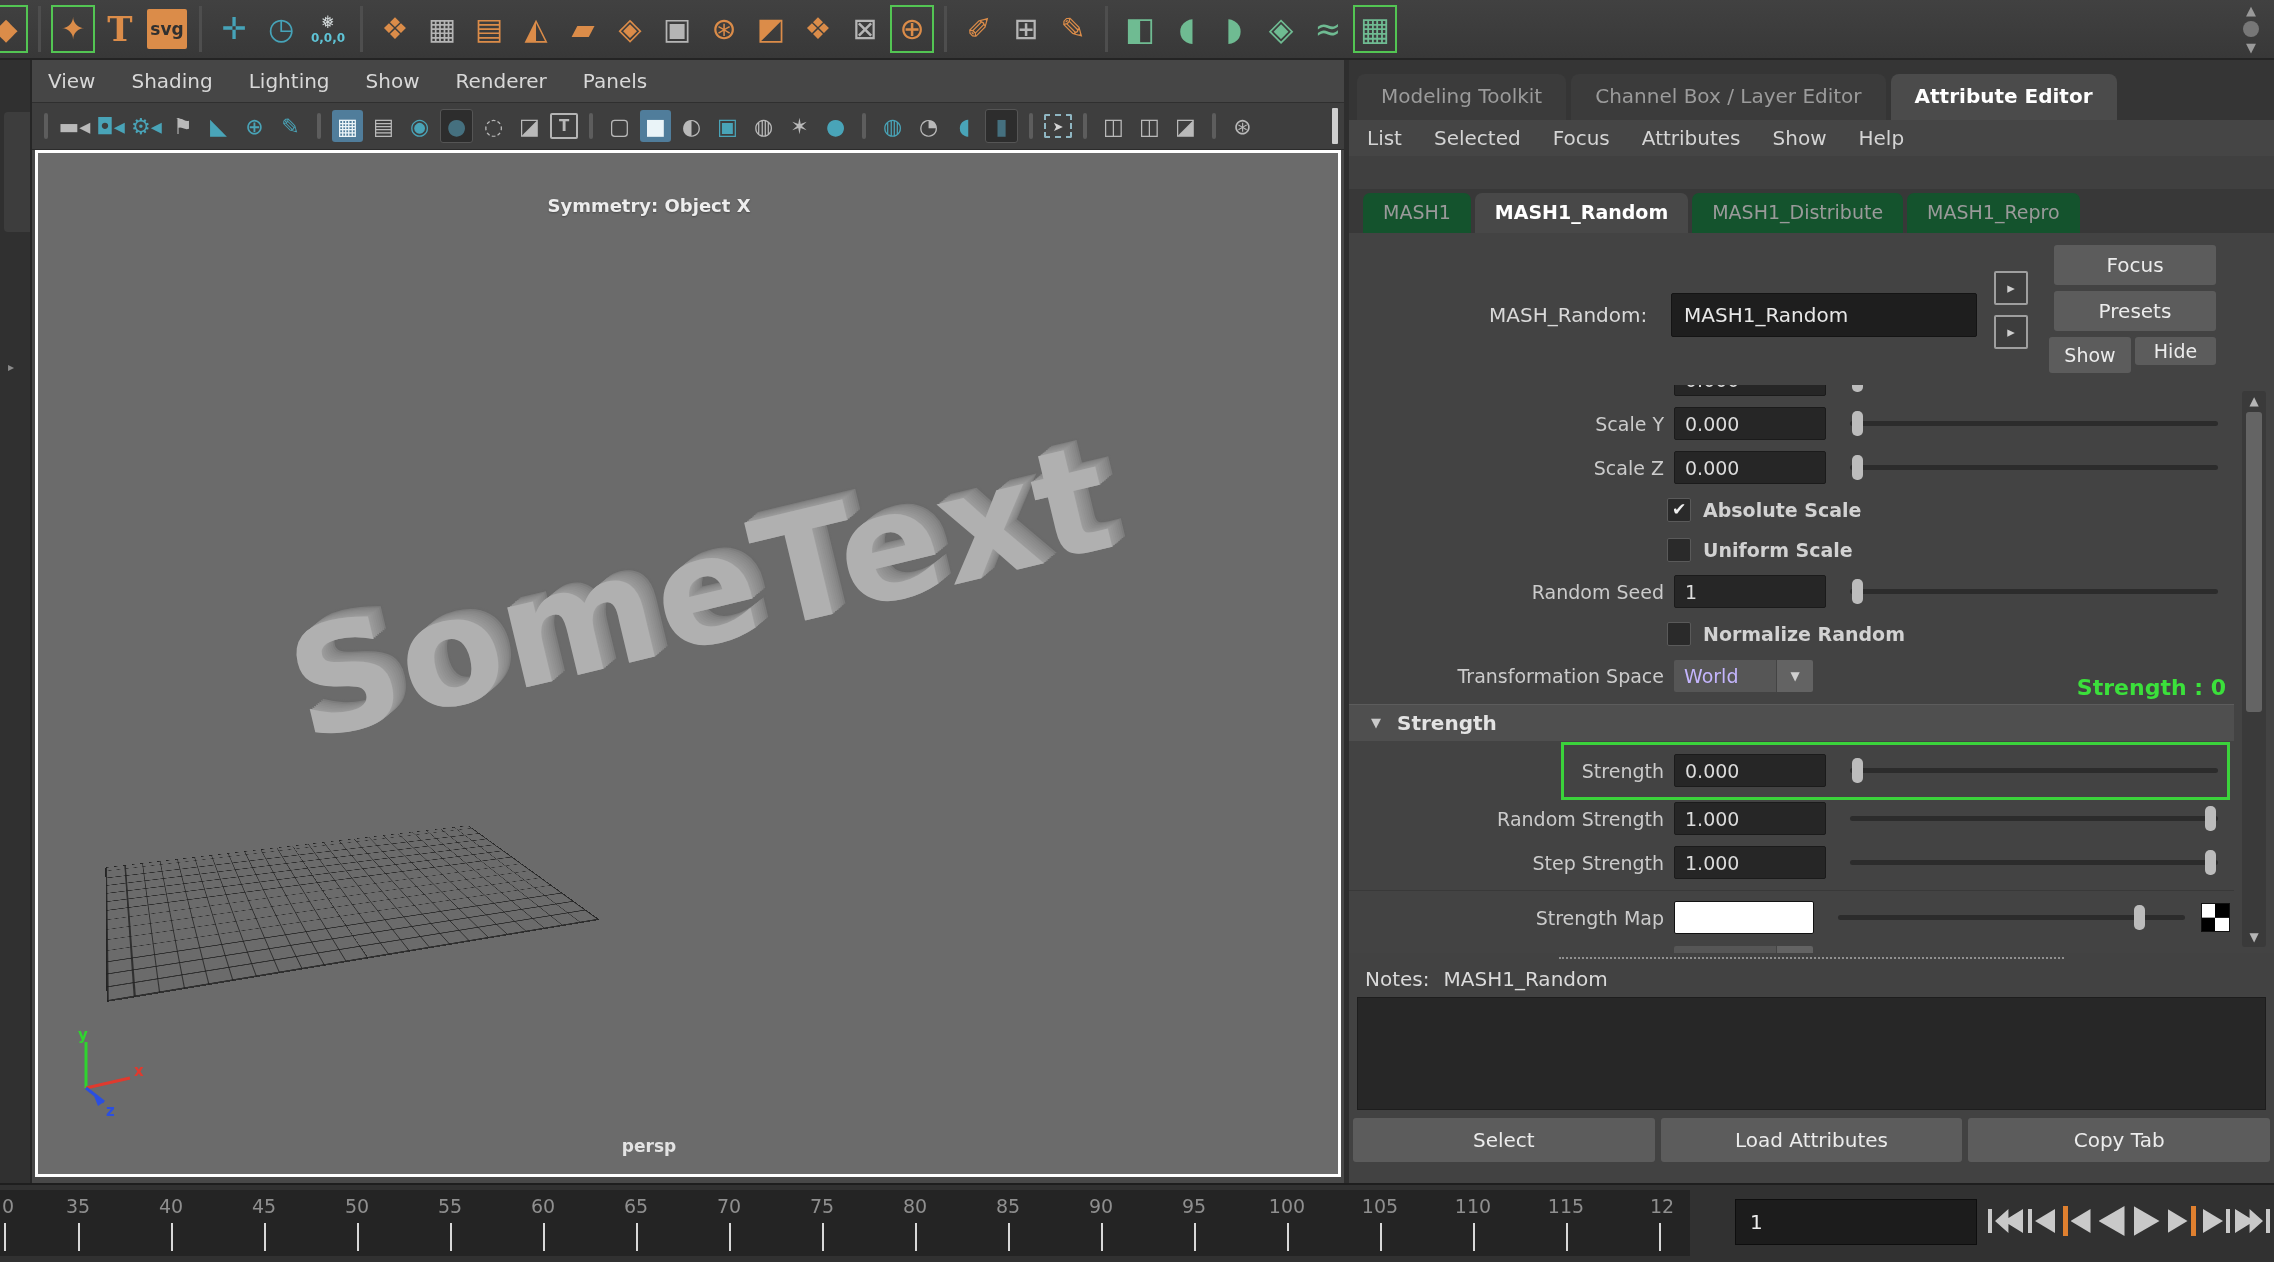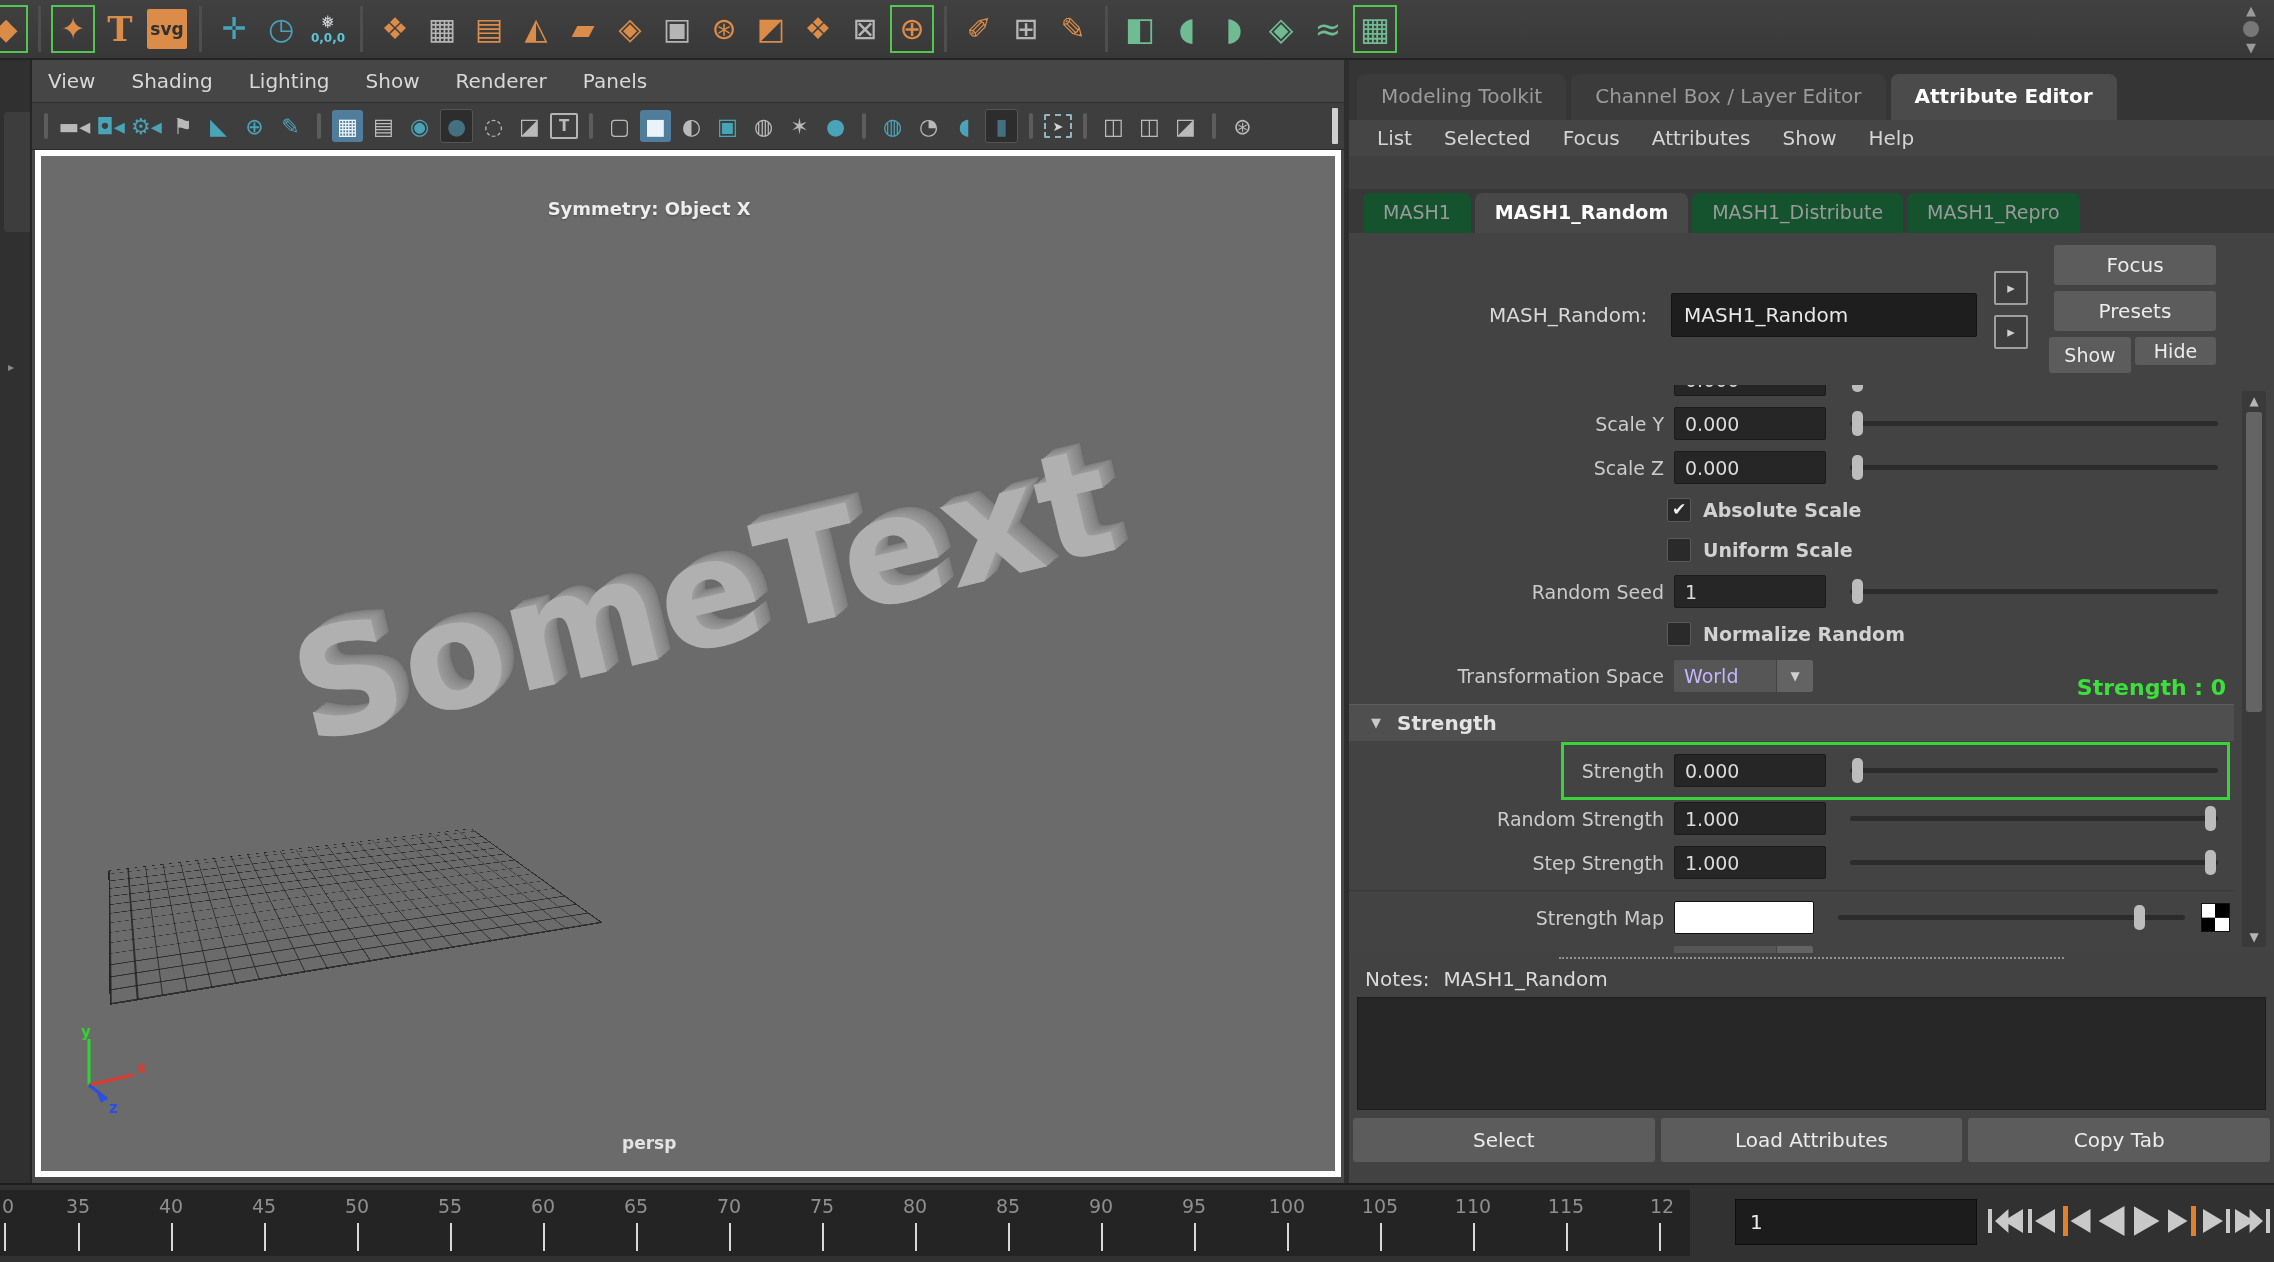--- a/index.html
+++ b/index.html
@@ -36,37 +36,37 @@
   .vp-icons{height:46px;background:#3e3e3e;border-top:1px solid #2f2f2f;border-bottom:1px solid #2b2b2b;display:flex;align-items:center;padding:0 6px;gap:5px;font-size:22px;color:#b9b9b9;}
   .vicon{width:31px;height:32px;display:flex;align-items:center;justify-content:center;border-radius:3px;}
   .vicon.teal{color:#49a4b8;}
   .vicon.selblue{background:#507d9b;color:#eaf4f8;}
   .vicon.pressed{background:#2d2d2d;border:1px solid #555;color:#45707f;}
   .vicon.hud{border:2px solid #b5b5b5;width:24px;height:22px;font-size:15px;font-weight:bold;border-radius:2px;}
   .vicon.dashedbox{border:2px dashed #8fb6c2;width:24px;height:20px;font-size:13px;color:#d5d5d5;border-radius:2px;}
   .vgrip{width:4px;height:26px;background:#5d5d5d;border-radius:2px;margin:0 6px;flex:0 0 4px;}
   .endbar{width:6px;height:36px;background:#cfcfcf;margin-left:auto;border-radius:1px;}
 
-  .vp-canvas{flex:1;margin:0 3px 6px 3px;background:#6b6b6b;border:6px solid #ffffff;position:relative;overflow:hidden;}
+  .vp-canvas{flex:1;margin:0 3px 6px 3px;background:#6b6b6b;border:3px solid #ffffff;position:relative;overflow:hidden;}
   .sym-label{position:absolute;top:42px;left:47%;transform:translateX(-50%);color:#ededed;font-size:18px;font-weight:bold;text-shadow:0 1px 2px rgba(0,0,0,.3);}
   .persp-label{position:absolute;bottom:18px;left:47%;transform:translateX(-50%);color:#e3e3e3;font-size:17px;font-weight:bold;}
   .scene-text{position:absolute;left:255px;top:450px;font-size:150px;font-weight:800;letter-spacing:2px;color:#b0b0b0;transform:rotate(-13.5deg);transform-origin:left center;white-space:nowrap;
     text-shadow:1px 0 #9e9e9e,3px -1px #9a9a9a,5px -2px #969696,7px -3px #929292,9px -4px #8e8e8e,11px -5px #8a8a8a,13px -6px #858585,15px -7px #7d7d7d,16px -8px 1px #6a6a6a;}
   .grid-plane{position:absolute;left:78px;top:500px;width:530px;height:310px;
     background-image:repeating-linear-gradient(0deg,rgba(32,32,32,.8) 0 1.5px,transparent 1.5px 23px),repeating-linear-gradient(90deg,rgba(32,32,32,.8) 0 1.5px,transparent 1.5px 23px);
     border:1.5px solid rgba(32,32,32,.8);
     transform:perspective(620px) rotateX(57deg) rotateZ(-17deg);transform-origin:40% 100%;}
   .axis{position:absolute;left:22px;bottom:52px;}
 
   
   .rp{flex:1;background:#424242;display:flex;flex-direction:column;min-width:0;}
   .ae-tabs{height:60px;background:#353535;display:flex;align-items:flex-end;gap:5px;padding:0 0 0 8px;}
   .ae-tab{padding:10px 24px 12px 24px;border-radius:8px 8px 0 0;background:#3b3b3b;color:#9b9b9b;font-size:20px;white-space:nowrap;}
   .ae-tab.active{background:#4b4b4b;color:#fff;font-weight:bold;}
-  .ae-menu{height:37px;display:flex;align-items:center;gap:32px;padding-left:28px;color:#d4d4d4;font-size:20px;background:#454545;}
+  .ae-menu{height:37px;display:flex;align-items:center;gap:32px;padding-left:18px;color:#d4d4d4;font-size:20px;background:#454545;}
   .gap1{height:33px;background:#404040;}
   .node-tabs{height:44px;background:#383838;display:flex;align-items:flex-end;gap:4px;padding-left:14px;}
   .ntab{padding:8px 20px 10px 20px;border-radius:7px 7px 0 0;background:#14532d;color:#9a9a9a;font-size:19px;white-space:nowrap;}
   .ntab.active{background:#484848;color:#fff;font-weight:bold;}
   .node-header{height:153px;position:relative;background:#434343;}
   .nh-label{position:absolute;left:140px;top:70px;color:#d8d8d8;font-size:20px;}
   .nh-field{position:absolute;left:322px;top:60px;width:292px;height:42px;background:#1e1e1e;border:1px solid #141414;border-radius:2px;color:#e8e8e8;font-size:20px;display:flex;align-items:center;padding-left:12px;}
   .copyicon{position:absolute;width:30px;height:30px;border:2px solid #9f9f9f;border-radius:2px;color:#cfcfcf;display:flex;align-items:center;justify-content:center;font-size:15px;background:#3d3d3d;}
   .btn{background:#5c5c5c;border-radius:3px;color:#ececec;font-size:20px;display:flex;align-items:center;justify-content:center;}
   .btn-focus{position:absolute;left:705px;top:12px;width:162px;height:40px;}

